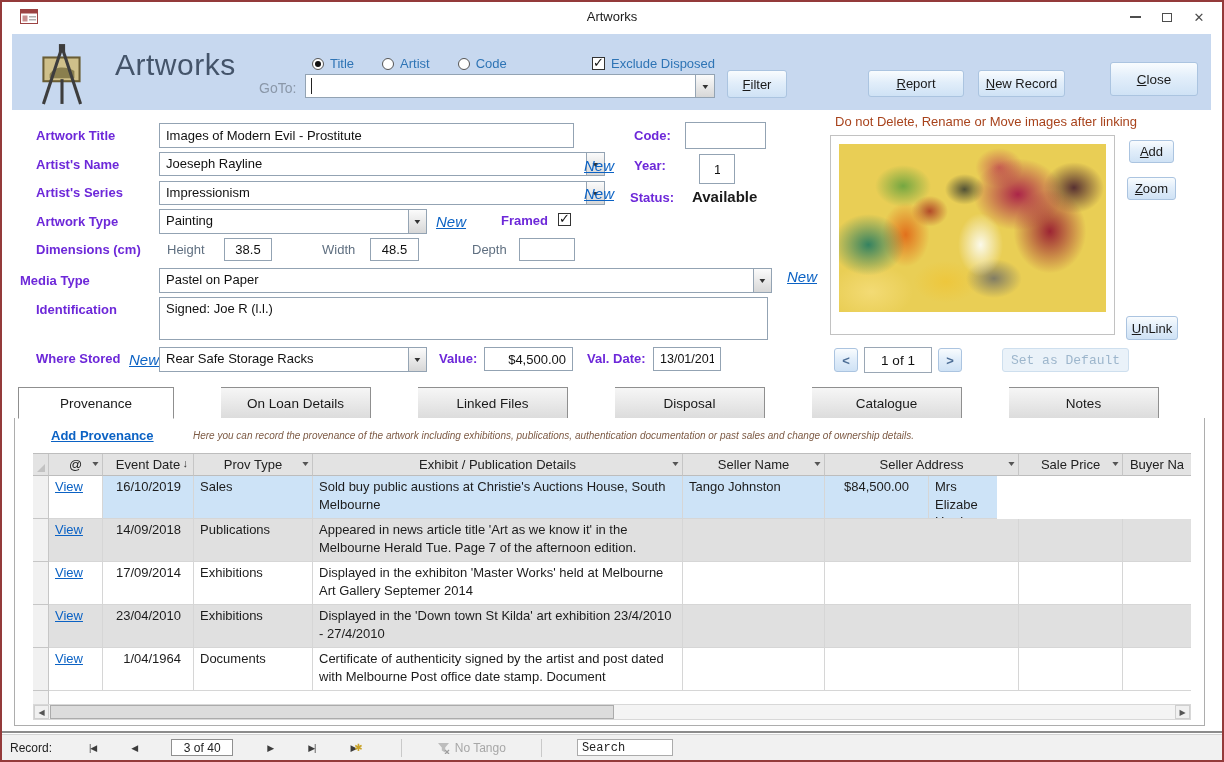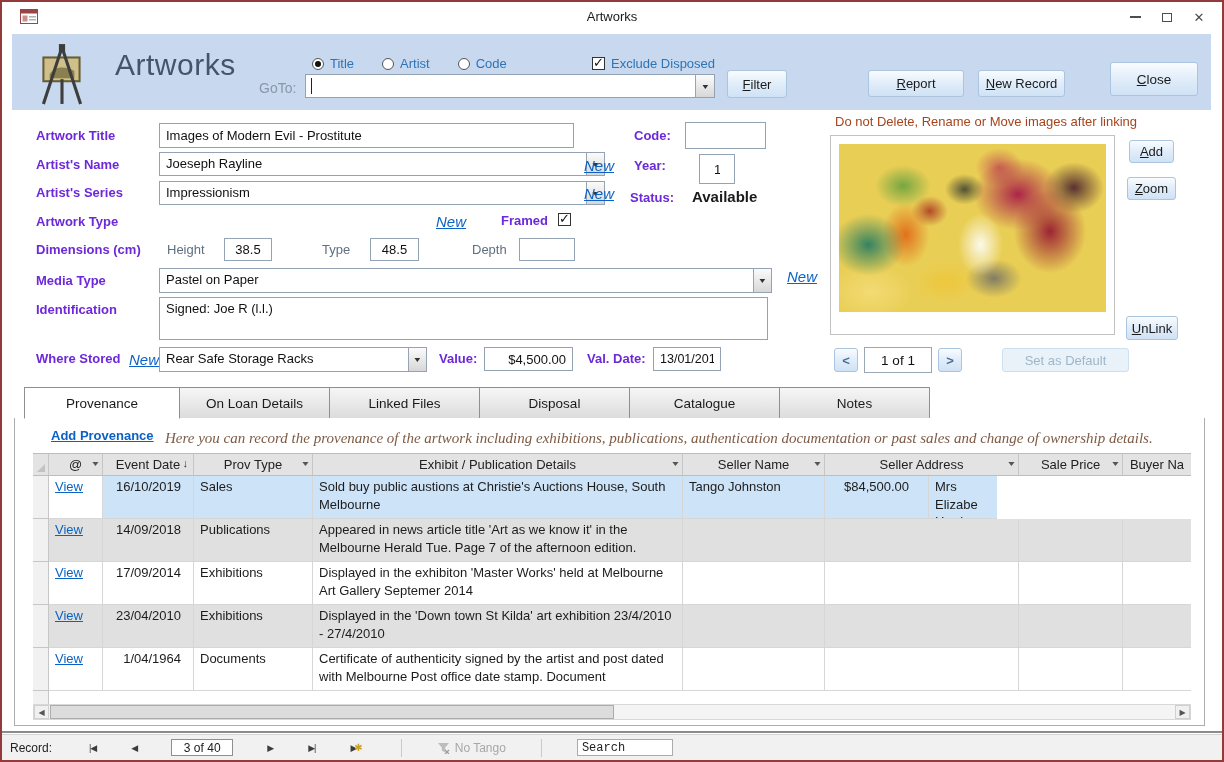--- a/index.html
+++ b/index.html
@@ -71,33 +71,33 @@
       radial-gradient(ellipse 40px 28px at 58% 80%,rgba(60,70,110,.6),rgba(60,70,110,0) 70%),
       radial-gradient(ellipse 46px 30px at 40% 82%,rgba(238,198,58,.9),rgba(238,198,58,0) 70%),
       radial-gradient(ellipse 60px 40px at 12% 88%,rgba(244,220,120,.9),rgba(244,220,120,0) 70%),
       #e9ce55;}
   .ib-add{position:absolute;left:1127px;top:138px;width:45px;height:23px;}
   .ib-zoom{position:absolute;left:1125px;top:175px;width:49px;height:23px;}
   .ib-unlink{position:absolute;left:1124px;top:314px;width:52px;height:24px;}
   .ib-prev{position:absolute;left:832px;top:346px;width:24px;height:24px;color:#4d6e96;font-weight:bold;}
   .ib-next{position:absolute;left:936px;top:346px;width:24px;height:24px;color:#4d6e96;font-weight:bold;}
   .img-counter{position:absolute;left:862px;top:345px;width:68px;height:26px;box-sizing:border-box;border:1px solid #9aa7b5;background:#fff;font-size:13.5px;display:flex;align-items:center;justify-content:center;color:#111;}
-  .ib-setdef{position:absolute;left:1000px;top:346px;width:127px;height:24px;}
-
-  
-  .tabstrip{position:absolute;left:22px;top:385px;height:32px;display:flex;}
+  .ib-setdef{position:absolute;left:1000px;top:346px;width:127px;height:24px;font-family:Liberation Mono, monospace;}
+
+  
+  .tabstrip{position:absolute;left:16px;top:385px;height:32px;display:flex;gap:47px;}
   .tab{width:150px;height:32px;box-sizing:border-box;border:1px solid #8f8f8f;border-left-width:0;background:linear-gradient(#f6f6f6,#dcdcdc);display:flex;align-items:center;justify-content:center;font-size:13.5px;color:#1a1a1a;cursor:default;}
   .tab:first-child{border-left-width:1px;width:156px;}
   .tab.active{background:#fff;border-bottom:1px solid #fff;position:relative;z-index:3;}
   .tabline{position:absolute;left:12px;top:416px;width:1191px;height:1px;background:#8f8f8f;z-index:1;}
 
   
   .subform{position:absolute;left:12px;top:416px;width:1191px;height:308px;box-sizing:border-box;border:1px solid #adadad;border-top:none;background:#fff;z-index:2;}
   .addprov{position:absolute;left:36px;top:10px;font-size:13px;font-weight:bold;color:#0b62c4;text-decoration:underline;cursor:pointer;}
-  .prov-desc{position:absolute;left:150px;top:12px;font-size:15px;font-style:italic;color:#7d5a44;white-space:nowrap;font-family:Liberation Serif, serif;}
+  .prov-desc{position:absolute;left:178px;top:12px;font-size:10px;font-style:italic;color:#7d5a44;white-space:nowrap;}
 
   
   .sheet{position:absolute;left:18px;top:35px;width:1158px;}
   .hrow{display:flex;height:22px;border-top:1px solid #bdbdbd;}
   .hcell{box-sizing:border-box;background:#e3e3e3;border-right:1px solid #c6c6c6;border-bottom:1px solid #bdbdbd;font-size:13px;color:#222;display:flex;align-items:center;justify-content:center;position:relative;overflow:hidden;}
   .hcell .dd{position:absolute;right:3px;top:6px;font-size:7px;color:#555;transform:scaleX(1.5);}
   .hcell .sortd{position:absolute;right:5px;top:3px;font-size:11px;color:#333;}
   .corner{box-sizing:border-box;background:#e3e3e3;border-right:1px solid #c6c6c6;border-bottom:1px solid #bdbdbd;position:relative;}
   .corner::after{content:"";position:absolute;right:3px;bottom:3px;width:0;height:0;border-left:8px solid transparent;border-bottom:8px solid #c2c2c2;}
   .trow{display:flex;height:43px;}
@@ -210,33 +210,39 @@
   <span class="flabel" style="left:34px;top:183px;">Artist's Series</span>
   <div class="combo" style="left:157px;top:179px;width:446px;height:24px;">
     <span class="val">Impressionism</span>
     <span class="dbtn">
         <span>▼</span>
       </span>
   </div>
   <span class="newlink" style="left:582px;top:183px;">New</span>
 
   <span class="flabel" style="left:34px;top:212px;">Artwork Type</span>
+  <div class="combo" style="left:157px;top:207px;width:268px;height:25px;">
+    <span class="val">Painting</span>
+    <span class="dbtn">
+        <span>▼</span>
+      </span>
+  </div>
   <span class="newlink" style="left:434px;top:211px;">New</span>
   <span class="flabel" style="left:499px;top:211px;">Framed</span>
   <span class="chk on" style="position:absolute;left:556px;top:211px;"></span>
 
   <span class="flabel" style="left:34px;top:240px;">Dimensions (cm)</span>
   <span class="glabel" style="left:165px;top:240px;">Height</span>
   <input class="tinput" style="left: 222px; top: 236px; width: 48px; height: 23px; text-align: center;" value="38.5">
-  <span class="glabel" style="left:320px;top:240px;">Type</span>
+  <span class="glabel" style="left:320px;top:240px;">Width</span>
   <input class="tinput" style="left: 368px; top: 236px; width: 49px; height: 23px; text-align: center;" value="48.5">
   <span class="glabel" style="left:470px;top:240px;">Depth</span>
   <input class="tinput" style="left: 517px; top: 236px; width: 56px; height: 23px; text-align: center;">
 
-  <span class="flabel" style="left:34px;top:271px;">Media Type</span>
+  <span class="flabel" style="left:18px;top:271px;">Media Type</span>
   <div class="combo" style="left:157px;top:266px;width:613px;height:25px;">
     <span class="val">Pastel on Paper</span>
     <span class="dbtn">
         <span>▼</span>
       </span>
   </div>
   <span class="newlink" style="left:785px;top:266px;">New</span>
 
   <span class="flabel" style="left:34px;top:300px;">Identification</span>
   <div class="tinput" style="left:157px;top:295px;width:609px;height:43px;">Signed: Joe R (l.l.)</div>

